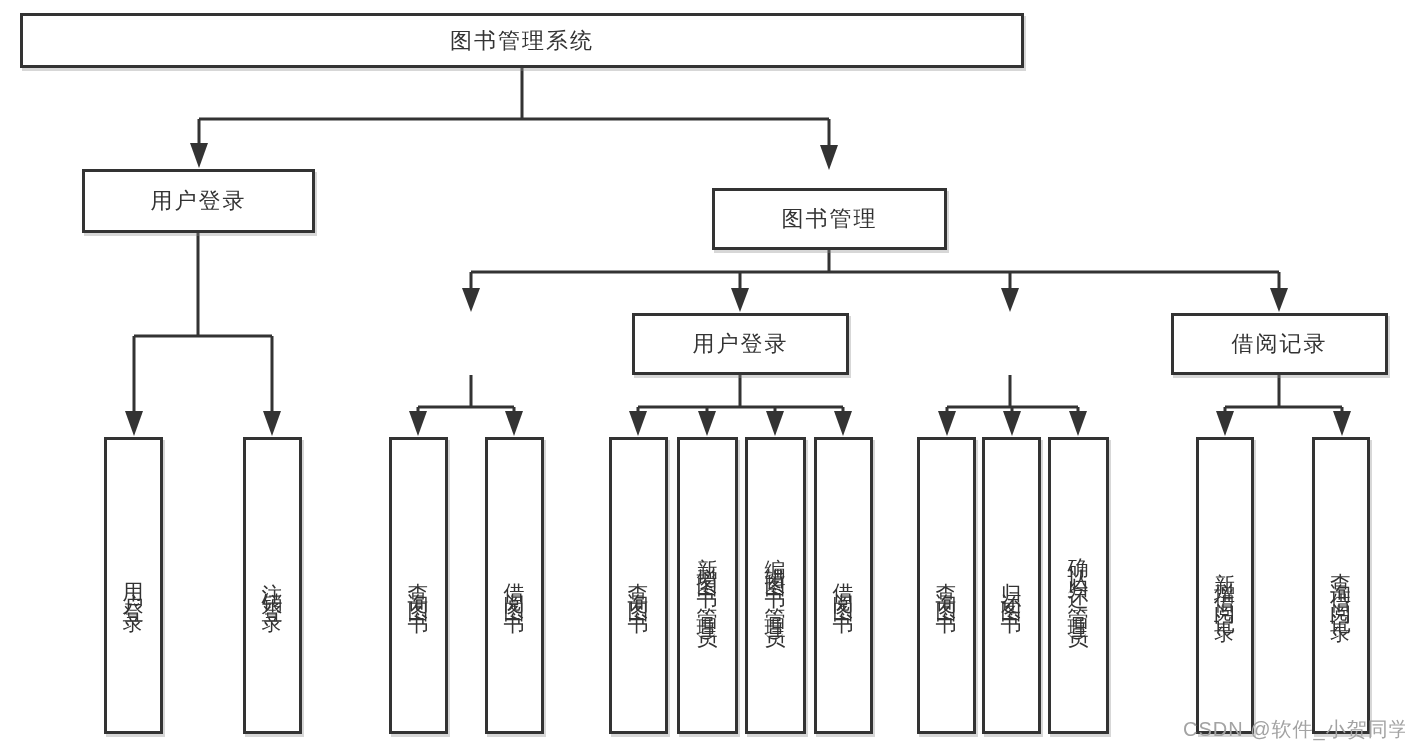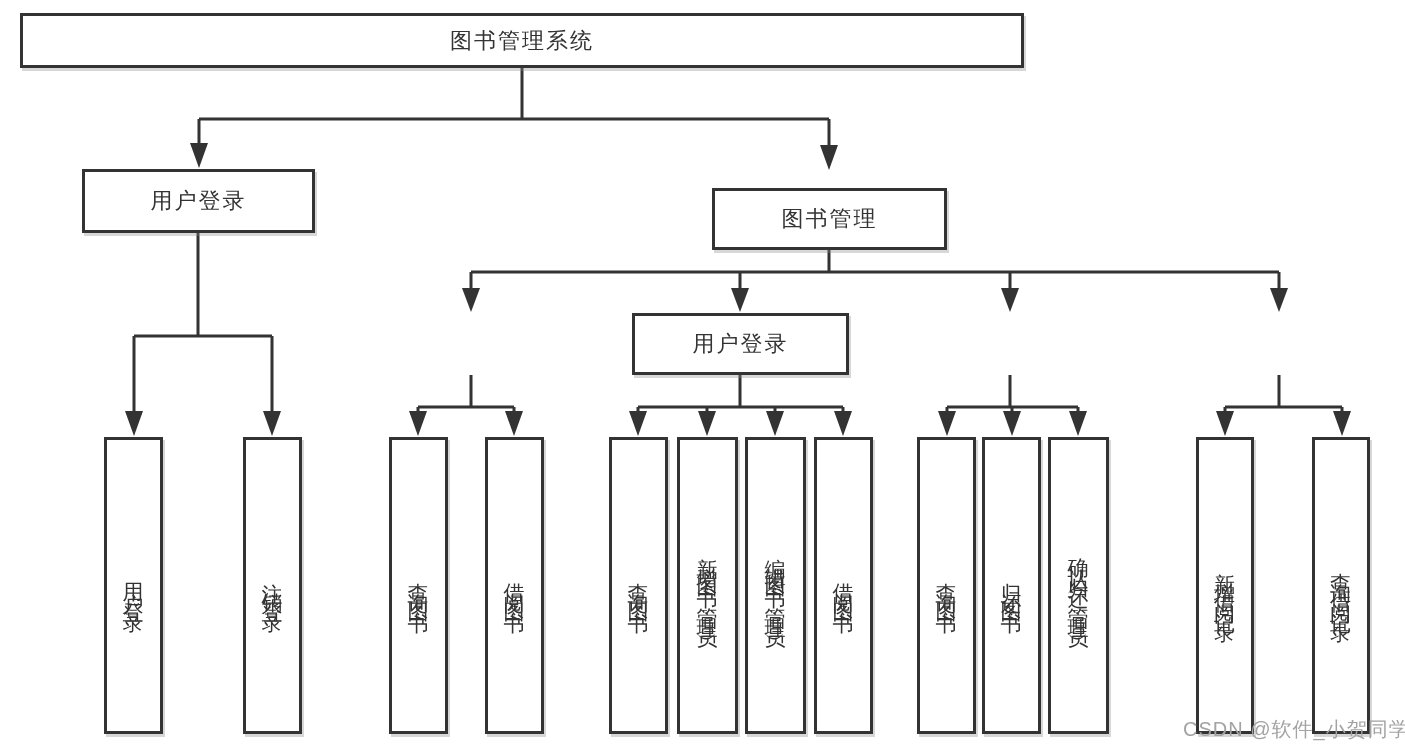--- a/index.html
+++ b/index.html
@@ -97,20 +97,23 @@
   <div class="box hbox" style="left:82px;top:169px;width:233px;height:64px">
     <span class="lbl">用户登录</span>
   </div>
   <div class="box hbox" style="left:712px;top:188px;width:235px;height:62px">
     <span class="lbl">图书管理</span>
   </div>
 
   <div class="box hbox" style="left:632px;top:313px;width:217px;height:62px">
     <span class="lbl">用户登录</span>
   </div>
+  <div class="box hbox" style="left:1171px;top:313px;width:217px;height:62px">
+    <span class="lbl">借阅记录</span>
+  </div>
 
   <div class="box leaf" style="left:104px;top:437px;width:59px;height:297px">
     <span class="lbl">用户登录</span>
   </div>
   <div class="box leaf" style="left:243px;top:437px;width:59px;height:297px">
     <span class="lbl">注销登录</span>
   </div>
 
   <div class="box leaf" style="left:389px;top:437px;width:59px;height:297px">
     <span class="lbl">查询图书</span>

